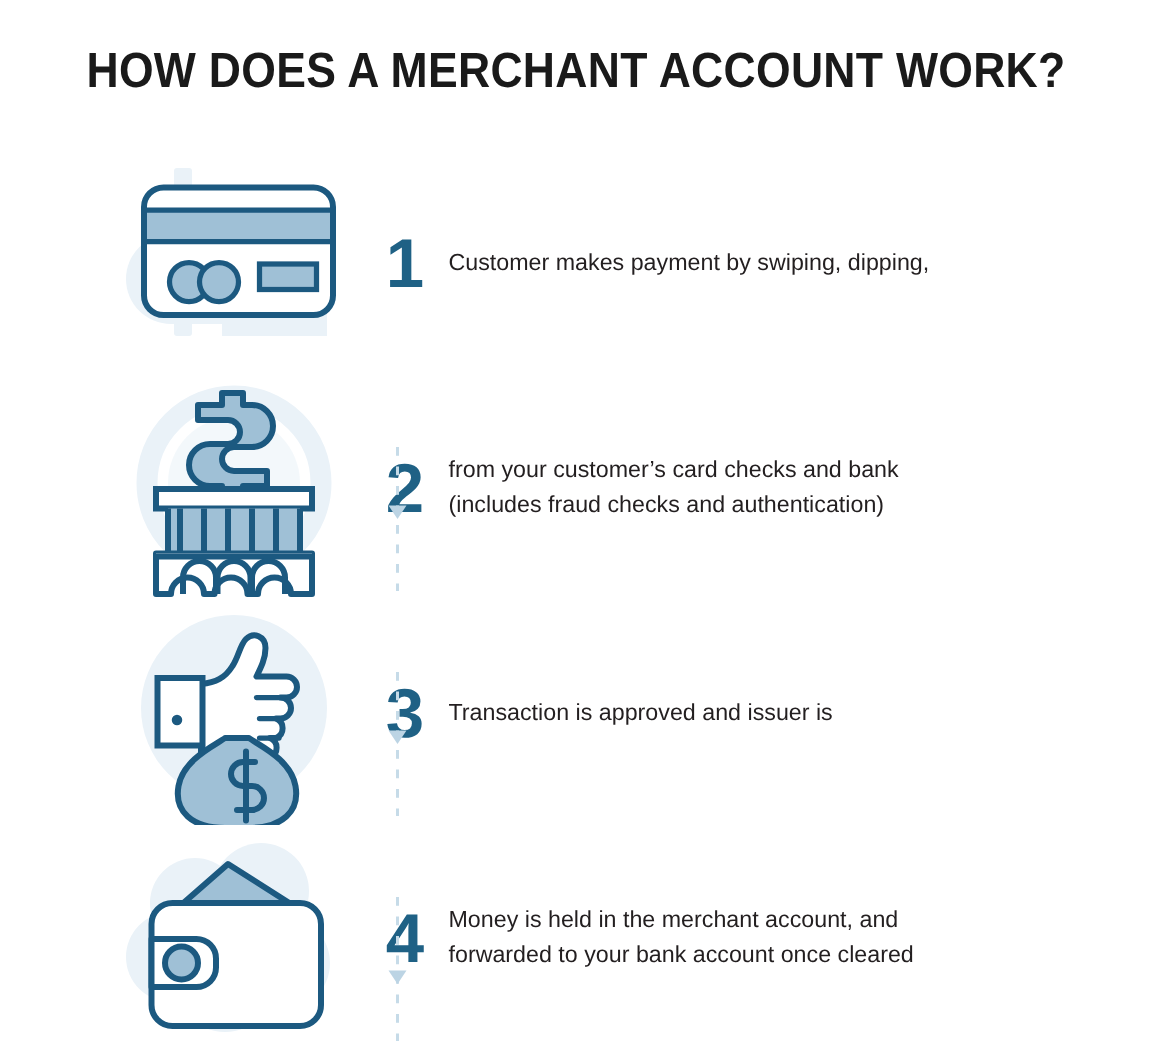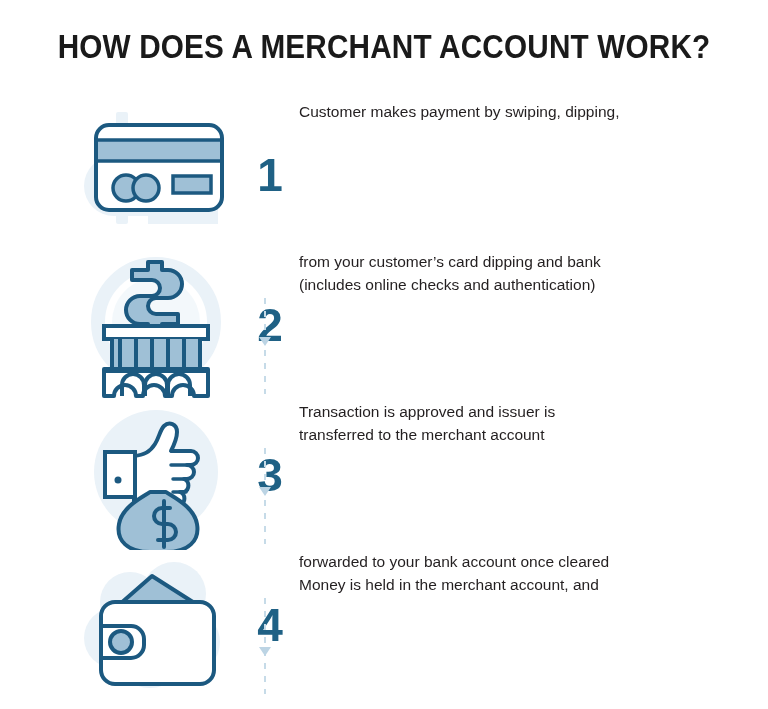--- a/index.html
+++ b/index.html
@@ -85,21 +85,21 @@
 
   
   .step-text {
     position: absolute;
     left: 299px;
     top: 0;
     width: 430px;
     height: 150px;
     display: flex;
     flex-direction: column;
-    justify-content: flex-start;
+    justify-content: center;
     font-size: 15.5px;
     line-height: 23px;
     color: #231f20;
   }
   .step-text .line {
     white-space: nowrap;
   }
 
   
   .connector {
@@ -192,22 +192,22 @@
         <g fill="none" stroke="#1c5980" stroke-width="4">
           <path d="M26 146 v-25 h104 v25"></path>
           <path d="M44 146 v-11 a11 11 0 0 1 22 0 v11"></path>
           <path d="M67 146 v-11 a11 11 0 0 1 22 0 v11"></path>
           <path d="M90 146 v-11 a11 11 0 0 1 22 0 v11"></path>
         </g>
       </svg>
     </div>
     <div class="numeral">2</div>
     <div class="step-text">
-      <div class="line">from your customer’s card dipping and bank</div>
-      <div class="line">(includes online checks and authentication)</div>
+      <div class="line">from your customer’s card checks and bank</div>
+      <div class="line">(includes fraud checks and authentication)</div>
     </div>
   </div>
 
   <div class="step step-3">
     <div class="icon-cell">
       <svg width="165" height="150" viewBox="0 0 165 150">
 
         <circle cx="78" cy="72" r="62" fill="#eaf2f8"></circle>
 
         <path d="M56 56 c10 -1 16 -4 21 -12 c4 -6 5 -14 9 -18 c5 -5 13 -2 13 6 c0 7 -3 13 -6 19 h20 a7 7 0 0 1 0 14 h-4 a7 7 0 0 1 0 14 h-3 a7 7 0 0 1 0 13 h-4 a7 7 0 0 1 0 13 h-46 z" fill="#ffffff" stroke="#1c5980" stroke-width="4" stroke-linejoin="round"></path>
@@ -225,21 +225,20 @@
 
         <g fill="none" stroke="#1c5980" stroke-width="4" stroke-linecap="round">
           <path d="M92 108 h-8 a8 8 0 0 0 0 16 h6 a8 8 0 0 1 0 16 h-10"></path>
           <line x1="86" y1="101" x2="86" y2="147"></line>
         </g>
       </svg>
     </div>
     <div class="numeral">3</div>
     <div class="step-text">
       <div class="line">Transaction is approved and issuer is</div>
-      <div class="line">transferred to the merchant account</div>
     </div>
   </div>
 
   <div class="step step-4">
     <div class="icon-cell">
       <svg width="165" height="150" viewBox="0 0 165 150">
 
         <g fill="#eaf2f8">
           <circle cx="52" cy="52" r="30"></circle>
           <circle cx="96" cy="44" r="32"></circle>
@@ -251,22 +250,22 @@
         <path d="M42 54 l32 -28 l44 28 z" fill="#9fc0d6" stroke="#1c5980" stroke-width="4" stroke-linejoin="round"></path>
 
         <rect x="23" y="52" width="113" height="82" rx="14" ry="14" fill="#ffffff" stroke="#1c5980" stroke-width="4"></rect>
 
         <path d="M23 76 h30 a13 13 0 0 1 13 13 v6 a13 13 0 0 1 -13 13 h-30 z" fill="#ffffff" stroke="#1c5980" stroke-width="4" stroke-linejoin="round"></path>
         <circle cx="43" cy="92" r="11" fill="#9fc0d6" stroke="#1c5980" stroke-width="4"></circle>
       </svg>
     </div>
     <div class="numeral">4</div>
     <div class="step-text">
+      <div class="line">Money is held in the merchant account, and</div>
       <div class="line">forwarded to your bank account once cleared</div>
-      <div class="line">Money is held in the merchant account, and</div>
     </div>
   </div>
 
   <div class="connector conn-1"></div>
   <div class="conn-arrow arrow-1"></div>
 
   <div class="connector conn-2"></div>
   <div class="conn-arrow arrow-2"></div>
 
   <div class="connector conn-3"></div>

